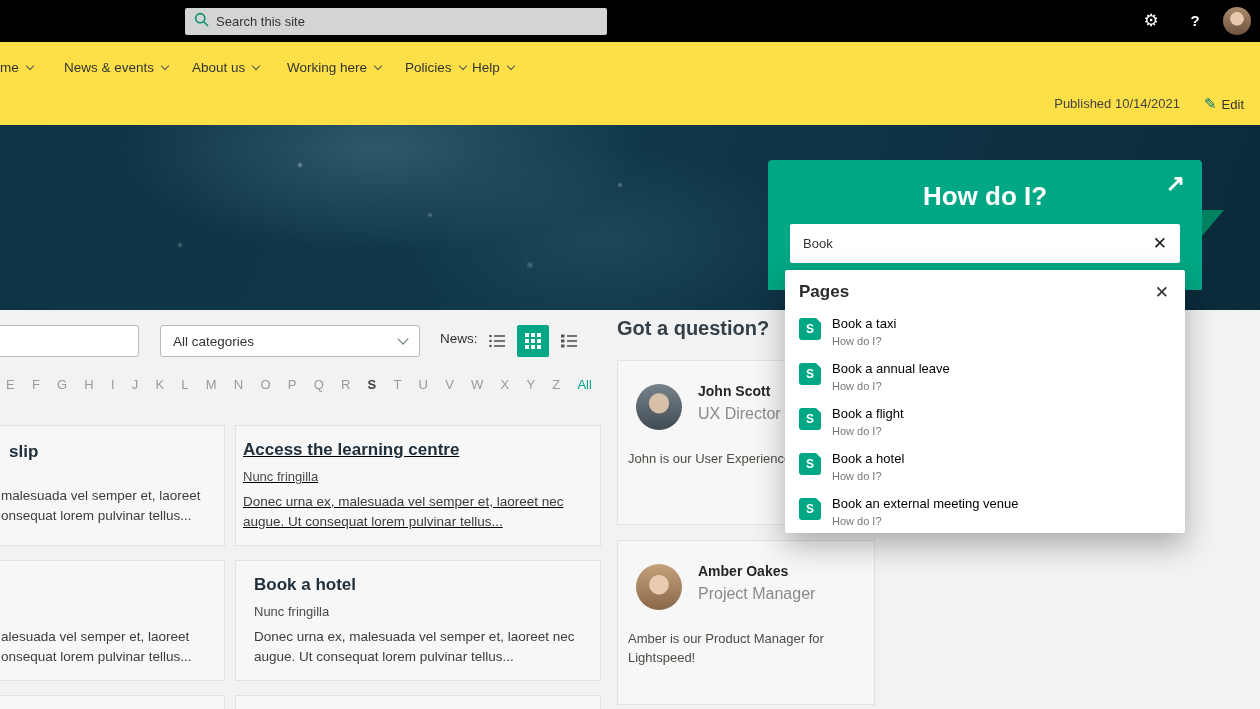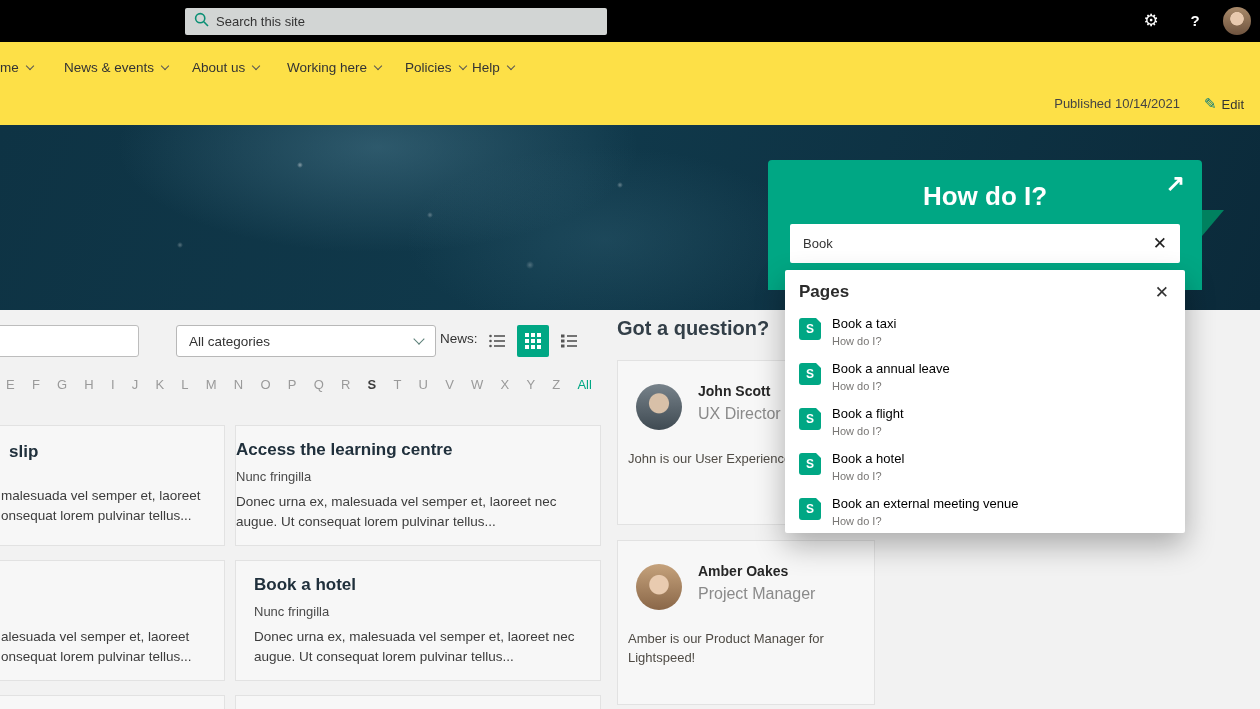--- a/index.html
+++ b/index.html
@@ -35,37 +35,37 @@
       radial-gradient(circle 2px at 180px 120px, rgba(255,255,255,.3), transparent 3px),
       radial-gradient(circle 2px at 620px 60px, rgba(255,255,255,.35), transparent 3px),
       radial-gradient(ellipse 420px 170px at 30% 12%, rgba(95,145,165,.38), transparent 62%),
       radial-gradient(ellipse 320px 150px at 48% 62%, rgba(62,112,132,.28), transparent 62%),
       linear-gradient(110deg,#0e3344 0%, #10394b 45%, #0b2a3a 100%);
   }
 
   
   .f-search { position:absolute; left:-81px; top:325px; width:220px; height:32px; background:#fff; border:1px solid #bdbdbd; border-radius:3px; z-index:2; }
   .f-search input { width:100%; height:100%; border:none; outline:none; background:transparent; padding:0 10px; font-family:"Liberation Sans",sans-serif; }
-  .f-select { position:absolute; left:160px; top:325px; width:260px; height:32px; background:#fff; border:1px solid #b8b8b8; border-radius:3px; display:flex; align-items:center; padding:8px 12px; font-size:13.5px; color:#333; cursor:pointer; z-index:2;margin-left:16px; }
+  .f-select { position:absolute; left:160px; top:325px; width:260px; height:32px; background:#fff; border:1px solid #b8b8b8; border-radius:3px; display:flex; align-items:center; padding:8px 12px; font-size:13.5px; color:#333; cursor:pointer; z-index:2; }
   .f-select .sel-label { flex:1; }
   .sel-chev { width:8px; height:8px; border-right:1.6px solid #5c7f78; border-bottom:1.6px solid #5c7f78; transform:rotate(45deg); margin-bottom:4px; }
   .f-viewlabel { position:absolute; left:440px; top:331px; font-size:13.5px; color:#333; }
   .view-btn { position:absolute; top:325px; width:32px; height:32px; display:flex; align-items:center; justify-content:center; cursor:pointer; border-radius:2px; }
   .vb1 { left:481px; } .vb2 { left:517px; background:#00a784; } .vb3 { left:553px; }
 
   
   .alpha { position:absolute; left:6px; top:377px; width:586px; display:flex; justify-content:space-between; align-items:center; font-size:13px; color:#9a9a9a; z-index:2; }
   .alpha .al { cursor:pointer; }
   .alpha .dark { color:#3c3c3c; font-weight:700; }
   .alpha .allb { color:#00a784; font-weight:400; }
 
   
   .card { position:absolute; background:#f7f7f7; border:1px solid #e2e2e2; cursor:pointer; z-index:1; overflow:hidden; }
   .c-r1l { left:-131px; top:425px; width:356px; height:121px; }
-  .c-r1m { left:235px; top:425px; width:366px; height:121px; padding:14px 0; }
+  .c-r1m { left:235px; top:425px; width:366px; height:121px; padding:14px 7px;text-decoration:underline; }
   .c-r2l { left:-131px; top:560px; width:356px; height:121px; }
   .c-r2m { left:235px; top:560px; width:366px; height:121px; padding:14px 18px; }
   .c-r3l { left:-131px; top:695px; width:356px; height:80px; }
   .c-r3m { left:235px; top:695px; width:366px; height:80px; }
   .card-title { font-size:17px; font-weight:700; color:#20303c; }
   .card-sub { margin-top:9px; font-size:13px; color:#4a4a4a; }
   .card-body { margin-top:8px; font-size:13.5px; color:#3c3c3c; line-height:20px; width:332px; }
   .clip-title { margin:16px 0 0 139px; }
   .clip-body { margin-top:24px; margin-left:131px; font-size:13.5px; color:#3c3c3c; line-height:20px; }
   .clip-body2 { margin-top:66px; margin-left:131px; font-size:13.5px; color:#3c3c3c; line-height:20px; }

